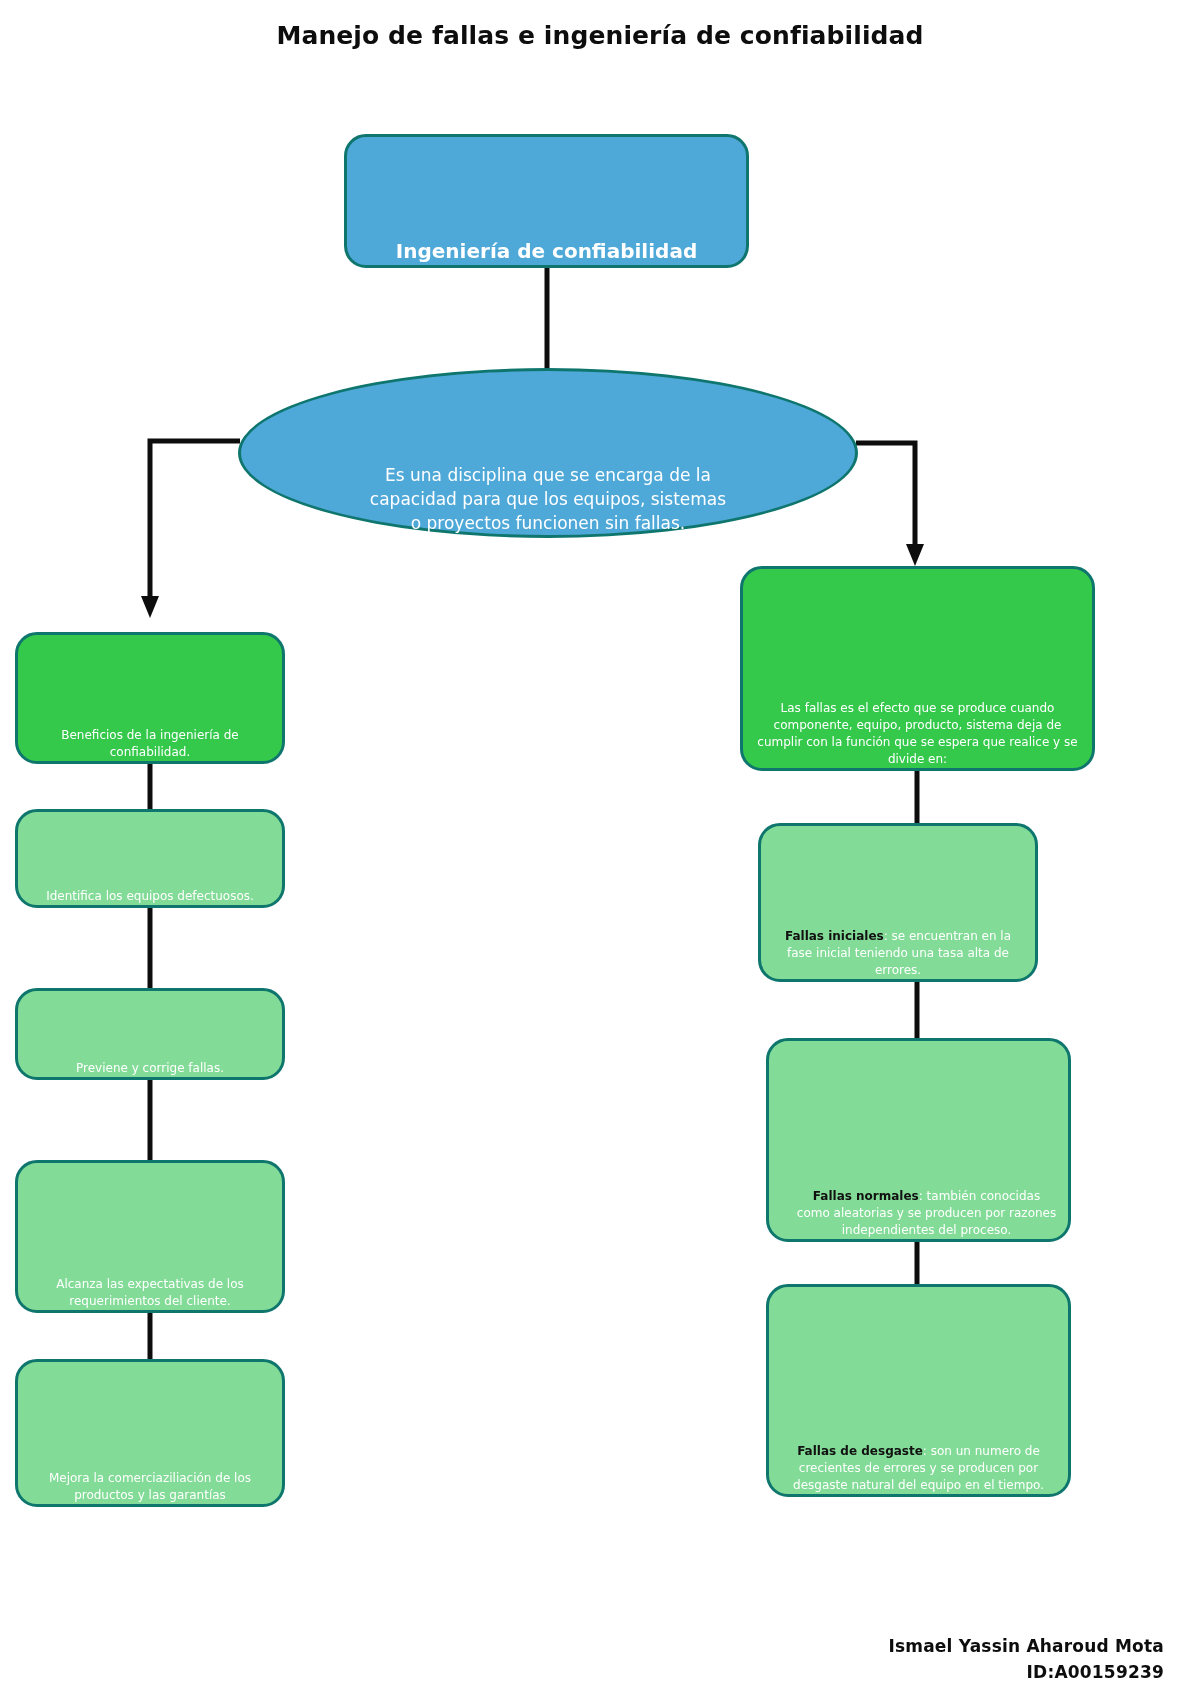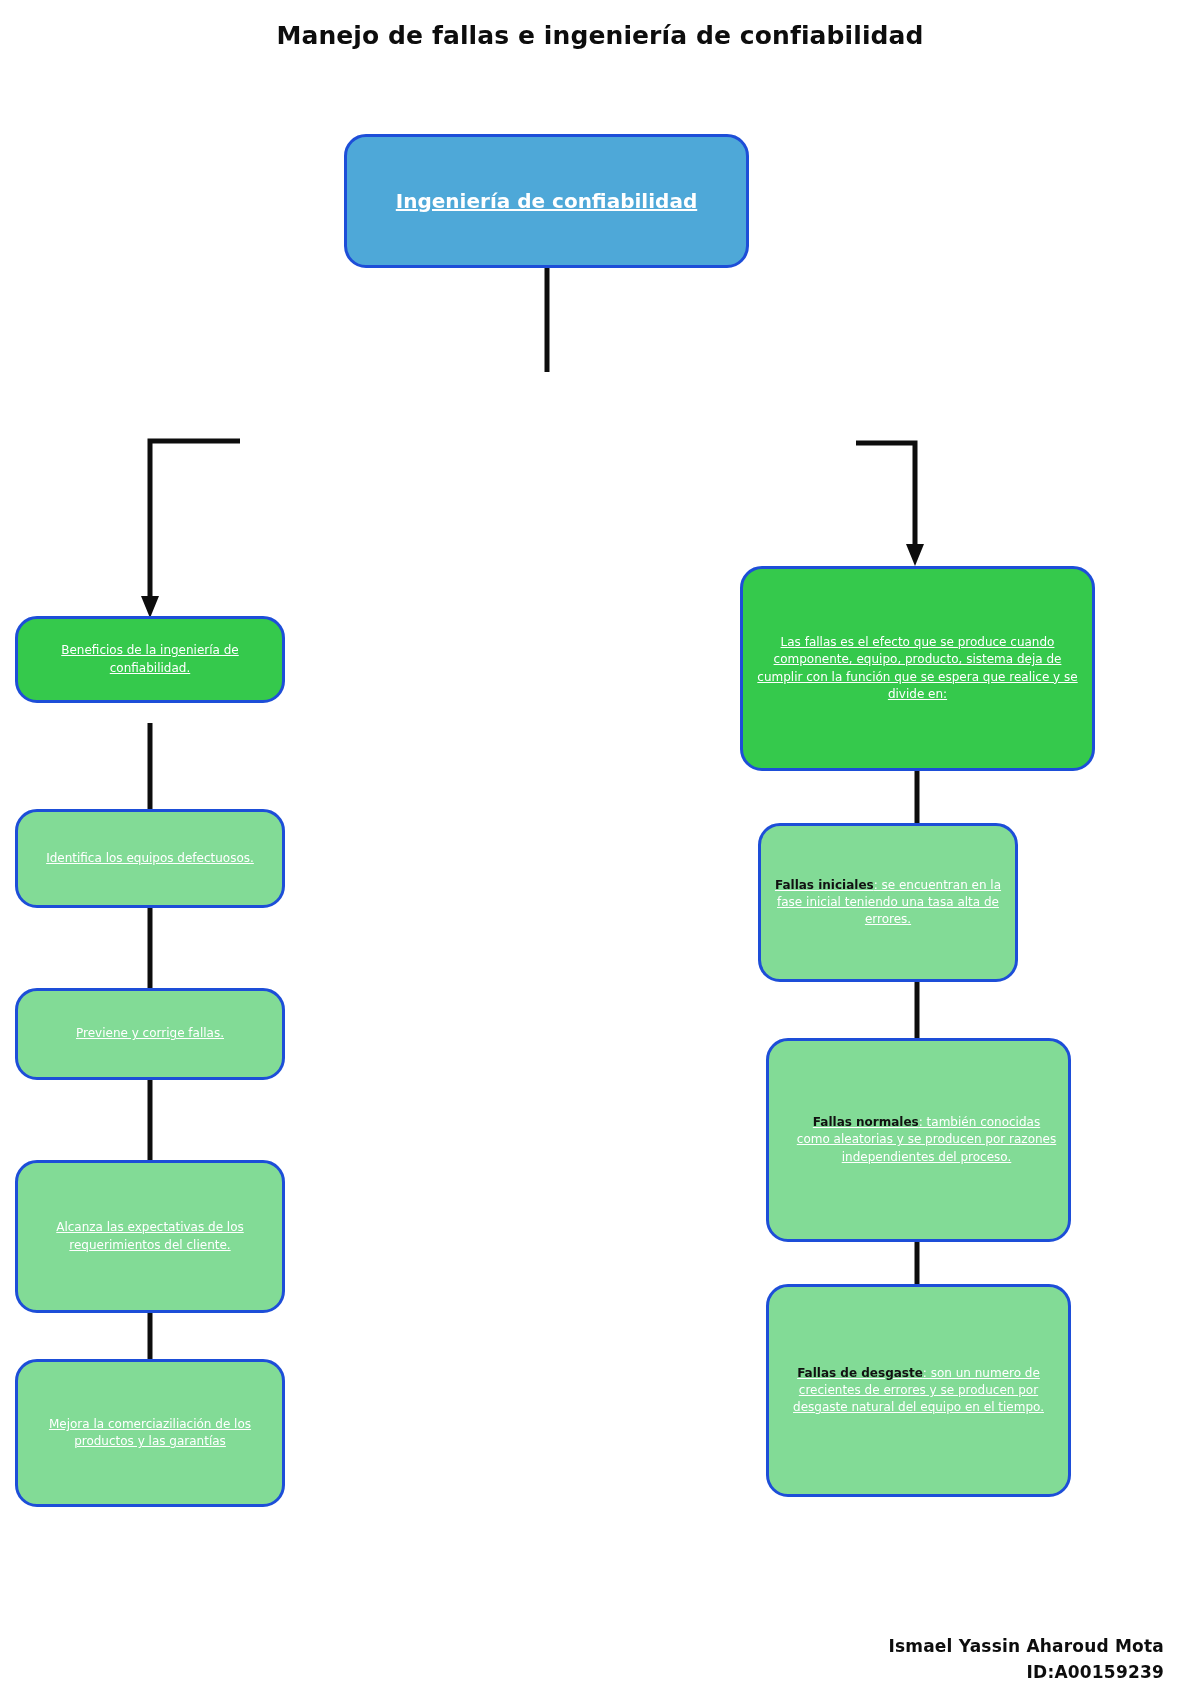--- a/index.html
+++ b/index.html
@@ -39,27 +39,26 @@
     width: 1200px;
     height: 1696px;
     pointer-events: none;
   }
 
   
   .node {
     position: absolute;
     box-sizing: border-box;
     display: flex;
-    align-items: center;
+    align-items: flex-end;
     justify-content: center;
     text-align: center;
     color: #ffffff;
-    border: 3px solid #1d4ed8;
+    border: 3px solid #0f766e;
     line-height: 1.42;
-    text-decoration: underline;
   }
   .node .txt { display: block; width: 100%; padding: 0 10px; }
 
   .node-rounded { border-radius: 22px; }
 
   .node-blue   { background: #4EA8D8; }
   .node-green-dark { background: #35C94C; }
   .node-green-light{ background: #82DB96; }
 
   .node-ellipse {
@@ -119,22 +118,29 @@
       <line x1="917" y1="771" x2="917" y2="824" stroke-width="5"></line>
       <line x1="917" y1="982" x2="917" y2="1039" stroke-width="5"></line>
       <line x1="917" y1="1242" x2="917" y2="1285" stroke-width="5"></line>
     </g>
   </svg>
 
   <div class="node node-rounded node-blue title-node" style="left:344px; top:134px; width:405px; height:134px;">
     <span class="txt">Ingeniería de confiabilidad</span>
   </div>
 
+  <div class="node node-ellipse body-node" style="left:238px; top:368px; width:620px; height:170px; font-size:17px;">
+    <span class="txt">
+      <span>Es una disciplina que se encarga de la</span><br>
+      <span>capacidad para que los equipos, sistemas</span><br>
+      <span>o proyectos funcionen sin fallas.</span>
+    </span>
+  </div>
 
-  <div class="node node-rounded node-green-dark body-node" style="left:15px; top:616px; width:270px; height:87px;">
+  <div class="node node-rounded node-green-dark body-node" style="left:15px; top:632px; width:270px; height:132px;">
     <span class="txt">Beneficios de la ingeniería de confiabilidad.</span>
   </div>
 
   <div class="node node-rounded node-green-light body-node" style="left:15px; top:809px; width:270px; height:99px;">
     <span class="txt">Identifica los equipos defectuosos.</span>
   </div>
 
   <div class="node node-rounded node-green-light body-node" style="left:15px; top:1160px; width:270px; height:153px;">
     <span class="txt">Alcanza las expectativas de los requerimientos del cliente.</span>
   </div>
@@ -144,21 +150,21 @@
   </div>
 
   <div class="node node-rounded node-green-light body-node" style="left:15px; top:1359px; width:270px; height:148px;">
     <span class="txt">Mejora la comerciaziliación de los productos y las garantías</span>
   </div>
 
   <div class="node node-rounded node-green-dark body-node" style="left:740px; top:566px; width:355px; height:205px;">
     <span class="txt">Las fallas es el efecto que se produce cuando componente, equipo, producto, sistema deja de cumplir con la función que se espera que realice y se divide en:</span>
   </div>
 
-  <div class="node node-rounded node-green-light body-node" style="left:758px; top:823px; width:260px; height:159px;">
+  <div class="node node-rounded node-green-light body-node" style="left:758px; top:823px; width:280px; height:159px;">
     <span class="txt"><span class="lead">Fallas iniciales</span><span>: se encuentran en la fase inicial teniendo una tasa alta de errores.</span></span>
   </div>
 
   <div class="node node-rounded node-green-light body-node" style="left:766px; top:1038px; width:305px; height:204px;padding-left:16px;">
     <span class="txt"><span class="lead">Fallas normales</span><span>: también conocidas como aleatorias y se producen por razones independientes del proceso.</span></span>
   </div>
 
   <div class="node node-rounded node-green-light body-node" style="left:766px; top:1284px; width:305px; height:213px;">
     <span class="txt"><span class="lead">Fallas de desgaste</span><span>: son un numero de crecientes de errores y se producen por desgaste natural del equipo en el tiempo.</span></span>
   </div>

